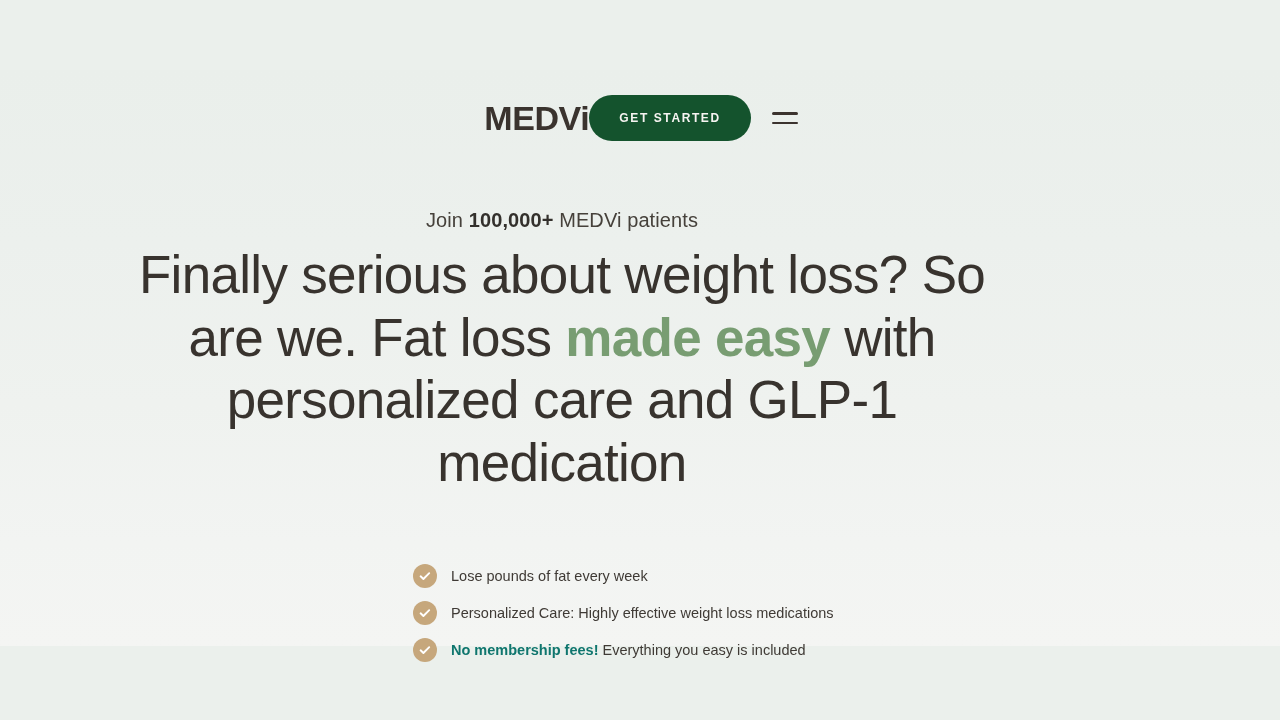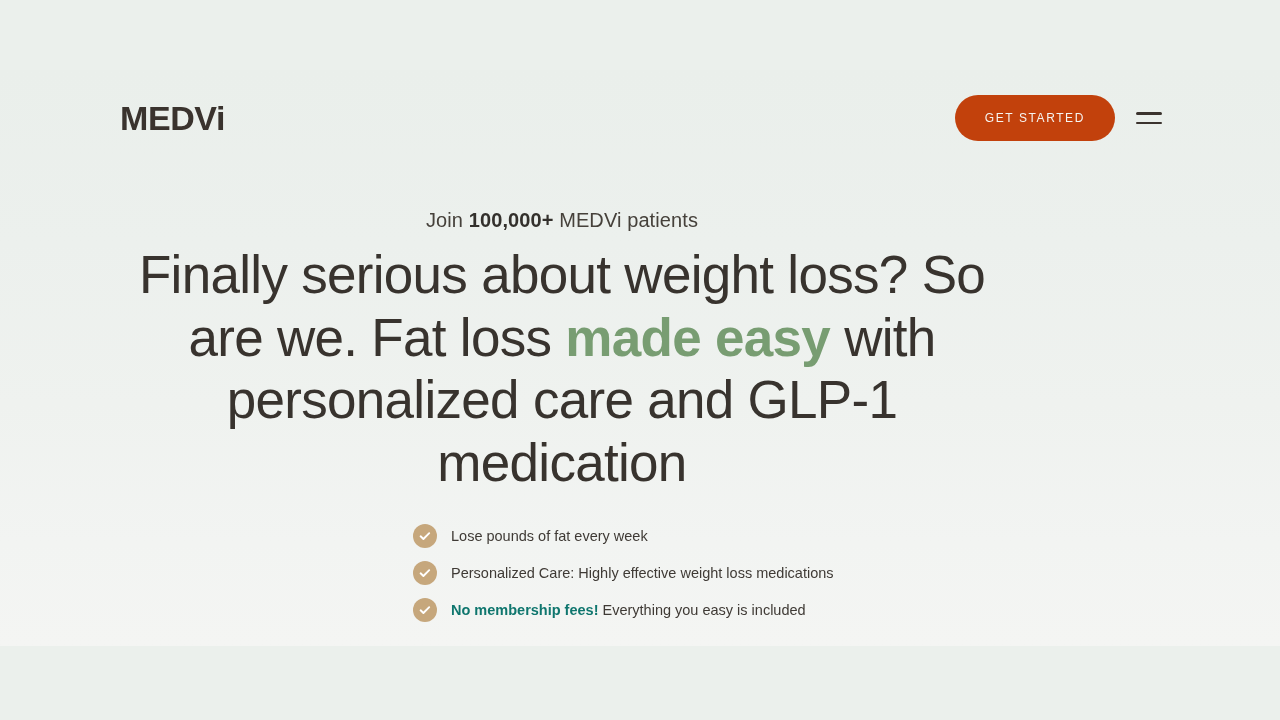--- a/index.html
+++ b/index.html
@@ -43,21 +43,21 @@
 
   
   #header {
     position:absolute;
     left:0;
     top:70px;
     width:1280px;
     height:96px;
     display:flex;
     align-items:center;
-    justify-content:space-between;
+    justify-content:center;
     padding:0 118px 0 120px;
   }
 
   .logo {
     font-size:34px;
     font-weight:700;
     letter-spacing:-0.4px;
     color:#3a332e;
     line-height:1;
     white-space:nowrap;
@@ -71,25 +71,25 @@
   }
 
   .cta-pill {
     display:inline-flex;
     align-items:center;
     justify-content:center;
     height:46px;
     padding:0 30px;
     border:none;
     border-radius:23px;
-    background:#c2410c;
+    background:#14532d;
     color:#f6f4f1;
     font-family:"Liberation Sans", sans-serif;
     font-size:12px;
-    font-weight:400;
+    font-weight:700;
     letter-spacing:1.6px;
     cursor:pointer;
     white-space:nowrap;
   }
 
   .burger {
     width:26px;
     height:22px;
     display:flex;
     flex-direction:column;
@@ -138,21 +138,21 @@
   }
   .headline .accent {
     color:#789d72;
     font-weight:700;
   }
 
   
   #benefits {
     position:absolute;
     left:0;
-    top:524px;
+    top:564px;
     width:1280px;
     display:flex;
     flex-direction:column;
     align-items:flex-start;
     padding-left:413px;
     gap:13px;
     text-align:right;
   }
 
   .benefit {

